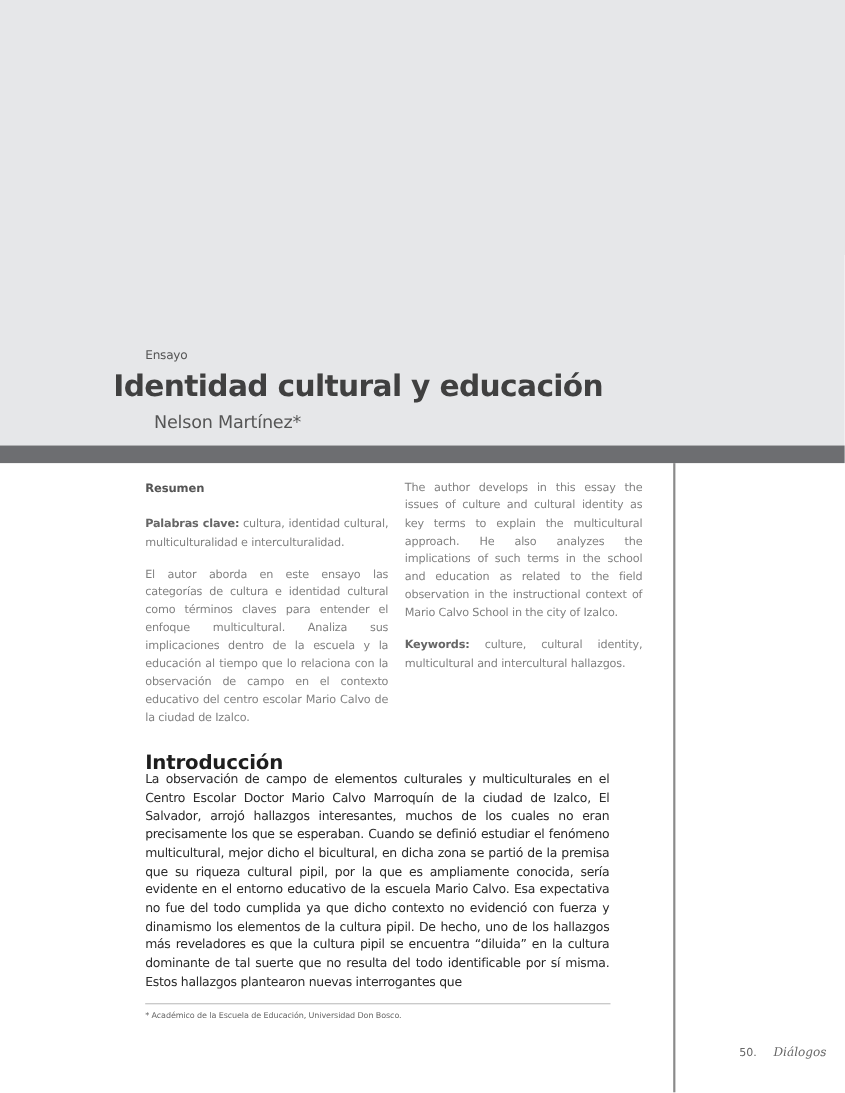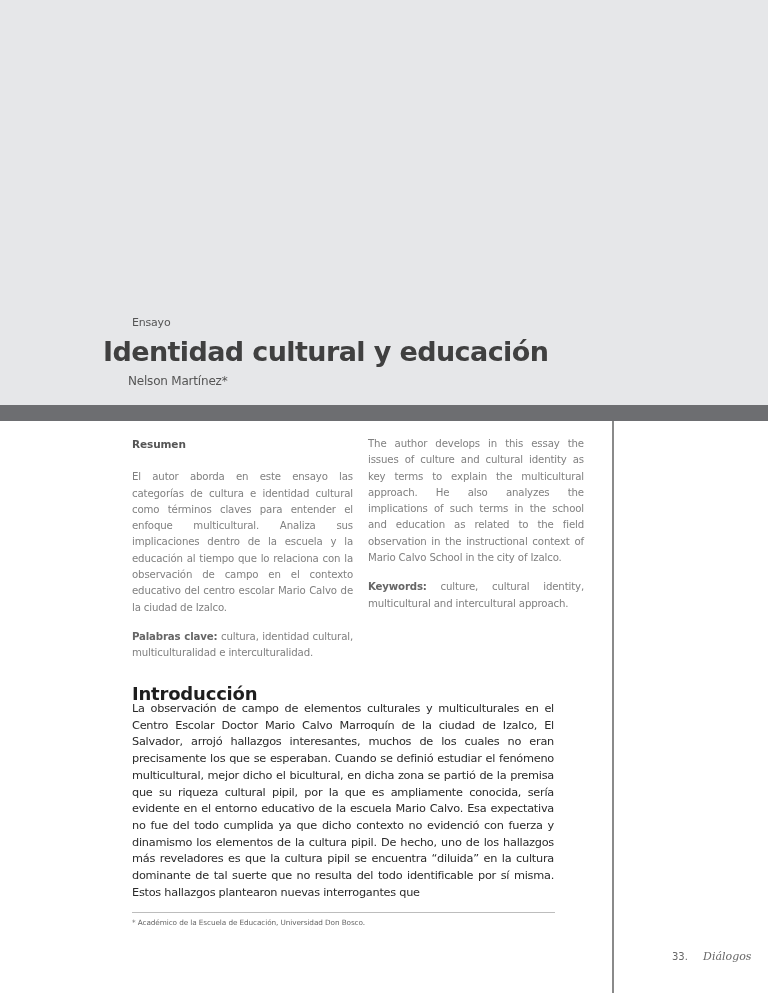--- a/index.html
+++ b/index.html
@@ -13,22 +13,22 @@
     .section-label {
       position: absolute; left: 132px; top: 316px;
       font-size: 11px; color: #555; letter-spacing: -0.2px;
     }
     .article-title {
       position: absolute; left: 103px; top: 336px;
       font-size: 27px; font-weight: bold; color: #404040; letter-spacing: -0.6px;
       white-space: nowrap;
     }
     .author {
-      position: absolute; left: 128px; top: 374px;
-      font-size: 12px; color: #555; letter-spacing: -0.2px;
+      position: absolute; left: 140px; top: 374px;
+      font-size: 16px; color: #555; letter-spacing: -0.2px;
     }
     .band {
       position: absolute; left: 0; top: 405px; width: 768px; height: 16px;
       background: #6d6e71;
     }
     .vrule {
       position: absolute; left: 612px; top: 421px; width: 2px; height: 572px;
       background: #8a8a8a;
     }
 
@@ -79,31 +79,31 @@
 <div class="header-panel"></div>
 <div class="section-label">Ensayo</div>
 <h1 class="article-title">Identidad cultural y educación</h1>
 <div class="author">Nelson Martínez*</div>
 
 <div class="band"></div>
 <div class="vrule"></div>
 
 <section class="col col-left">
   <h3>Resumen</h3>
+  <p><span class="kw-label">Palabras clave:</span><span> cultura, identidad cultural, multiculturalidad e interculturalidad.</span></p>
   <p>El autor aborda en este ensayo las categorías de cultura e identidad cultural como términos claves para entender el enfoque multicultural. Analiza sus implicaciones dentro de la escuela y la educación al tiempo que lo relaciona con la observación de campo en el contexto educativo del centro escolar Mario Calvo de la ciudad de Izalco.</p>
-  <p><span class="kw-label">Palabras clave:</span><span> cultura, identidad cultural, multiculturalidad e interculturalidad.</span></p>
 </section>
 
 <section class="col col-right">
   <p>The author develops in this essay the issues of culture and cultural identity as key terms to explain the multicultural approach. He also analyzes the implications of such terms in the school and education as related to the field observation in the instructional context of Mario Calvo School in the city of Izalco.</p>
-  <p><span class="kw-label">Keywords:</span><span> culture, cultural identity, multicultural and intercultural approach.</span></p>
+  <p><span class="kw-label">Keywords:</span><span> culture, cultural identity, multicultural and intercultural hallazgos.</span></p>
 </section>
 
 <h2 class="intro-heading">Introducción</h2>
 <p class="intro-body">La observación de campo de elementos culturales y multiculturales en el Centro Escolar Doctor Mario Calvo Marroquín de la ciudad de Izalco, El Salvador, arrojó hallazgos interesantes, muchos de los cuales no eran precisamente los que se esperaban. Cuando se definió estudiar el fenómeno multicultural, mejor dicho el bicultural, en dicha zona se partió de la premisa que su riqueza cultural pipil, por la que es ampliamente conocida, sería evidente en el entorno educativo de la escuela Mario Calvo. Esa expectativa no fue del todo cumplida ya que dicho contexto no evidenció con fuerza y dinamismo los elementos de la cultura pipil. De hecho, uno de los hallazgos más reveladores es que la cultura pipil se encuentra “diluida” en la cultura dominante de tal suerte que no resulta del todo identificable por sí misma. Estos hallazgos plantearon nuevas interrogantes que</p>
 
 <div class="footnote-rule"></div>
 <div class="footnote">* Académico de la Escuela de Educación, Universidad Don Bosco.</div>
 
 <div class="page-footer">
-  <span>33.</span>
+  <span>50.</span>
   <span class="journal">Diálogos</span>
 </div>
 
 </body></html>

